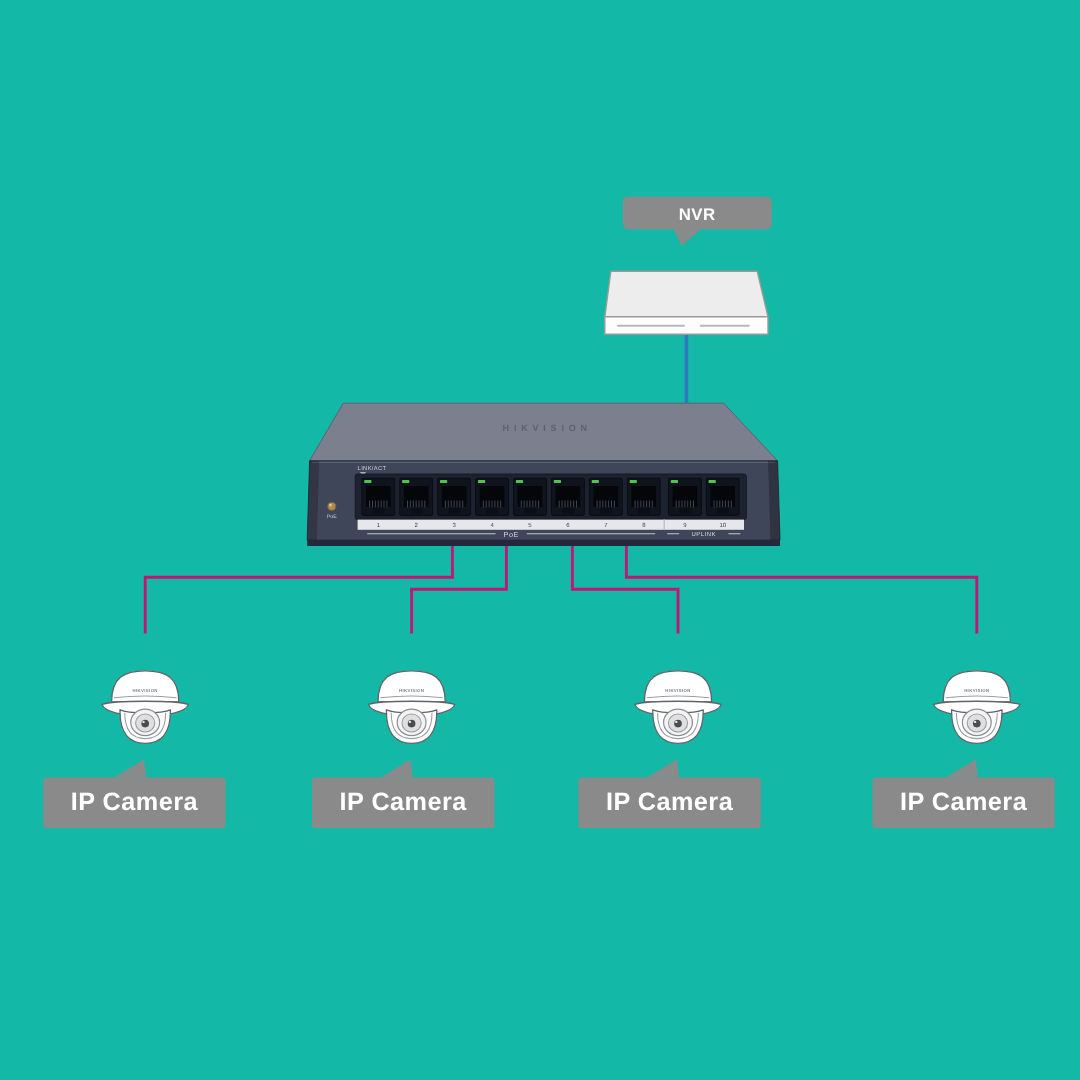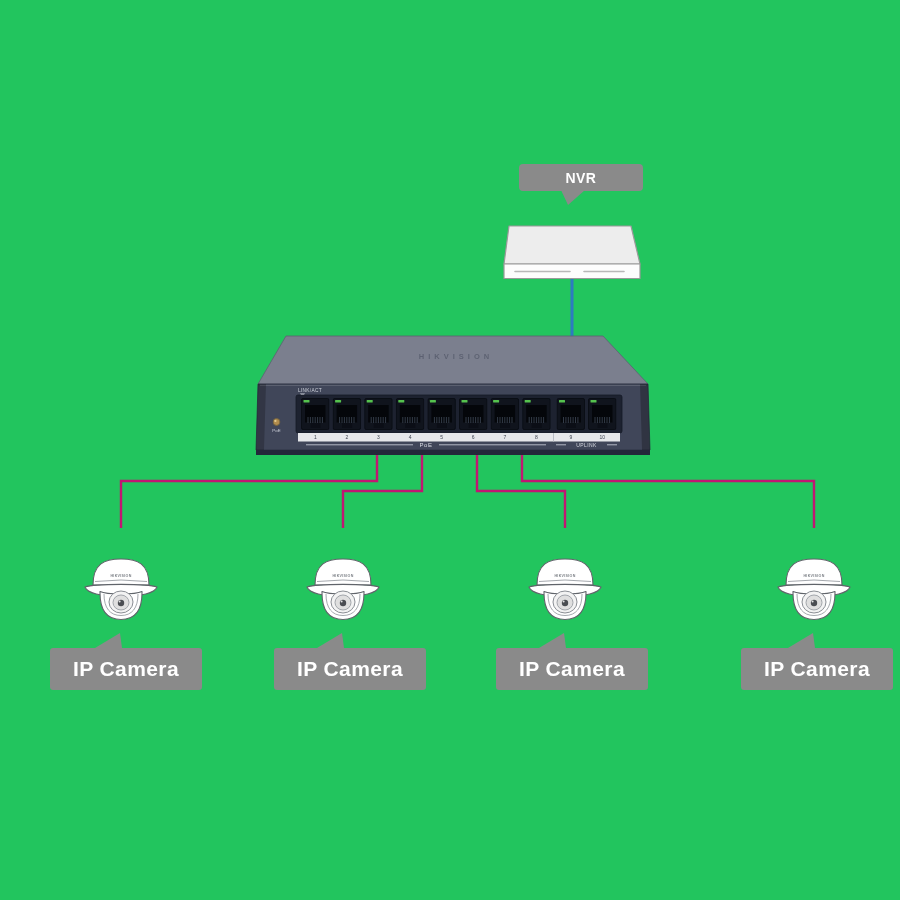--- a/index.html
+++ b/index.html
@@ -1,35 +1,35 @@
 <!DOCTYPE html>
 <html style="--callout-bg: #8a8a8a; --callout-text: #ffffff; --line-blue: #2d7bc0; --line-pink: #c11672; --switch-front: #404659; --switch-top: #7b7f8e; --led-green: #55c24e; --led-amber: #b18c4e;"><head>
 <meta charset="utf-8">
 <style>
   html,body{margin:0;padding:0;background:#ffffff;}
   .canvas{
-    position:relative;width:900px;height:900px;background:#22c55e;overflow:hidden;
+    position:relative;width:900px;height:900px;background:#14b8a6;overflow:hidden;
     font-family:"Liberation Sans",sans-serif;
   }
   svg{display:block;}
   .abs{position:absolute;}
 
   
   #lines{position:absolute;left:0;top:0;z-index:1;}
   .cable-blue{fill:none;stroke:var(--line-blue,#2d7bc0);stroke-width:3;}
   .cable-pink{fill:none;stroke:var(--line-pink,#c11672);stroke-width:2.4;}
 
   
   .callout{
     position:absolute;z-index:5;background:var(--callout-bg,#8a8a8a);
     color:var(--callout-text,#fff);display:flex;align-items:center;justify-content:center;
     font-weight:bold;border-radius:3px;letter-spacing:.4px;
   }
   .callout.nvr{left:519px;top:164px;width:124px;height:27px;font-size:14px;border-radius:4px;}
-  .callout.cam{top:648px;width:152px;height:42px;font-size:21px;margin-left:14px;}
+  .callout.cam{top:648px;width:152px;height:42px;font-size:21px;}
   .tail{position:absolute;z-index:5;}
   .tail polygon{fill:var(--callout-bg,#8a8a8a);}
 
   
   .ln-thin{stroke:#9a9a9a;stroke-width:1.2;stroke-linejoin:round;}
   .slot{stroke:#b8b8b8;stroke-width:1.6;stroke-linecap:round;}
 
   .sw-top{fill:var(--switch-top,#7b7f8e);stroke:#5d6172;stroke-width:.8;stroke-linejoin:round;}
   .sw-front{fill:var(--switch-front,#404659);stroke:#2b3143;stroke-width:.8;stroke-linejoin:round;}
   .sw-brand{font-size:7.5px;letter-spacing:4px;fill:#1c2235;opacity:.32;font-weight:bold;}

